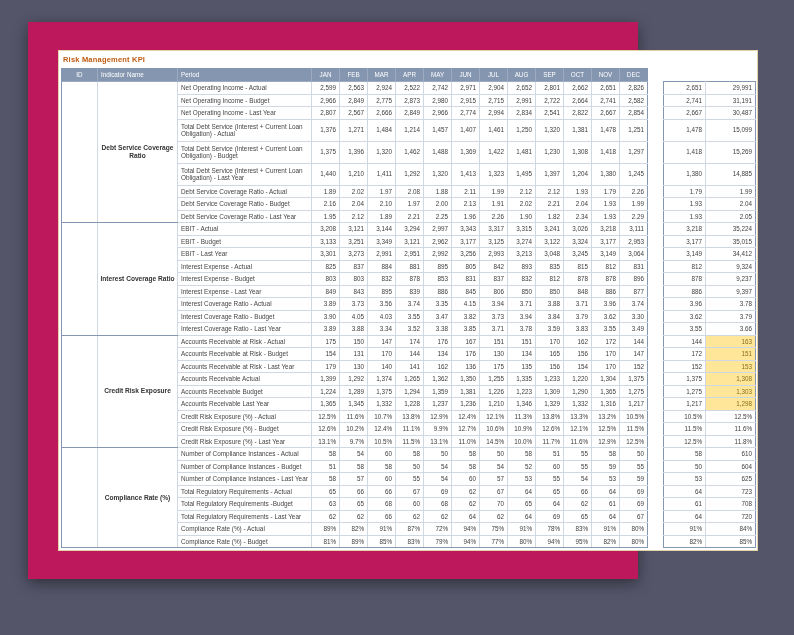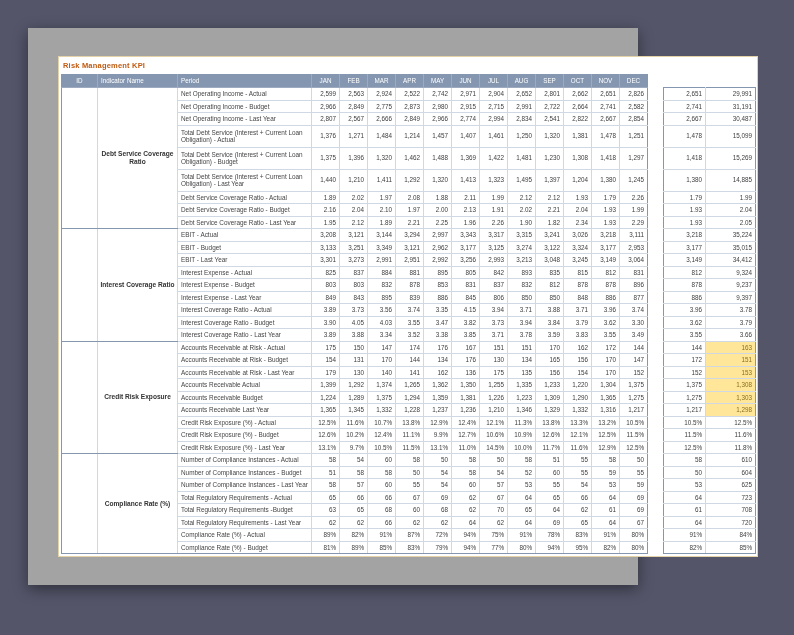--- a/index.html
+++ b/index.html
@@ -4,22 +4,22 @@
 <style>
   * { margin:0; padding:0; box-sizing:border-box; }
   html,body { width:794px; height:635px; }
   body {
     background:#545569;
     font-family:"Liberation Sans", sans-serif;
     position:relative;
     overflow:hidden;
   }
   .sheet {
-    position:absolute; left:28px; top:28px; width:610px; height:557px;
-    background:#a3a3a3;
+    position:absolute; left:28px; top:22px; width:610px; height:557px;
+    background:#be185d;
     box-shadow:0 4px 14px rgba(0,0,0,0.45);
   }
   .frame {
     position:absolute; left:30px; top:28px; width:700px;
     border:1px solid #e4d2a9;
     background:#fff;
     padding:1px 2px 2px 2px;
   }
   .title {
     font-size:7.5px; font-weight:bold; color:#c05b11;

